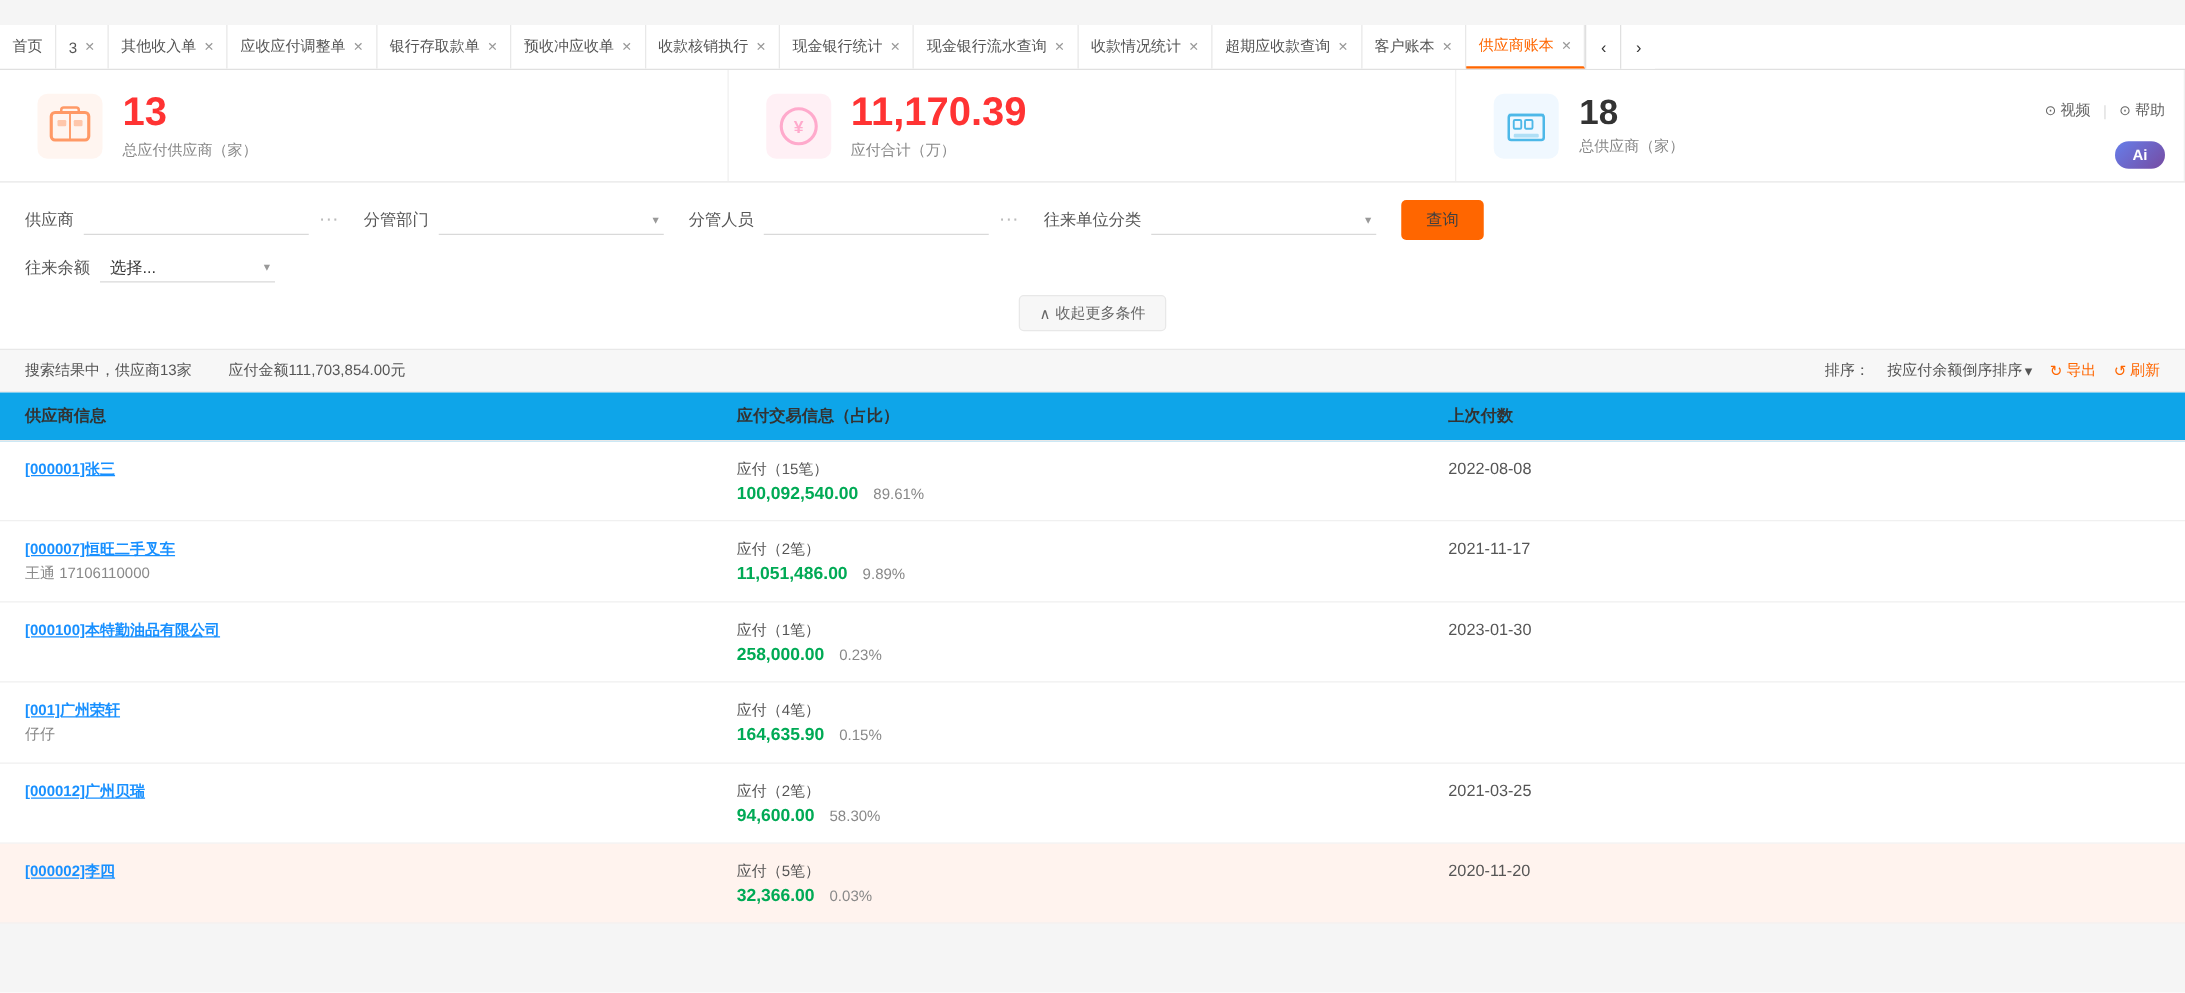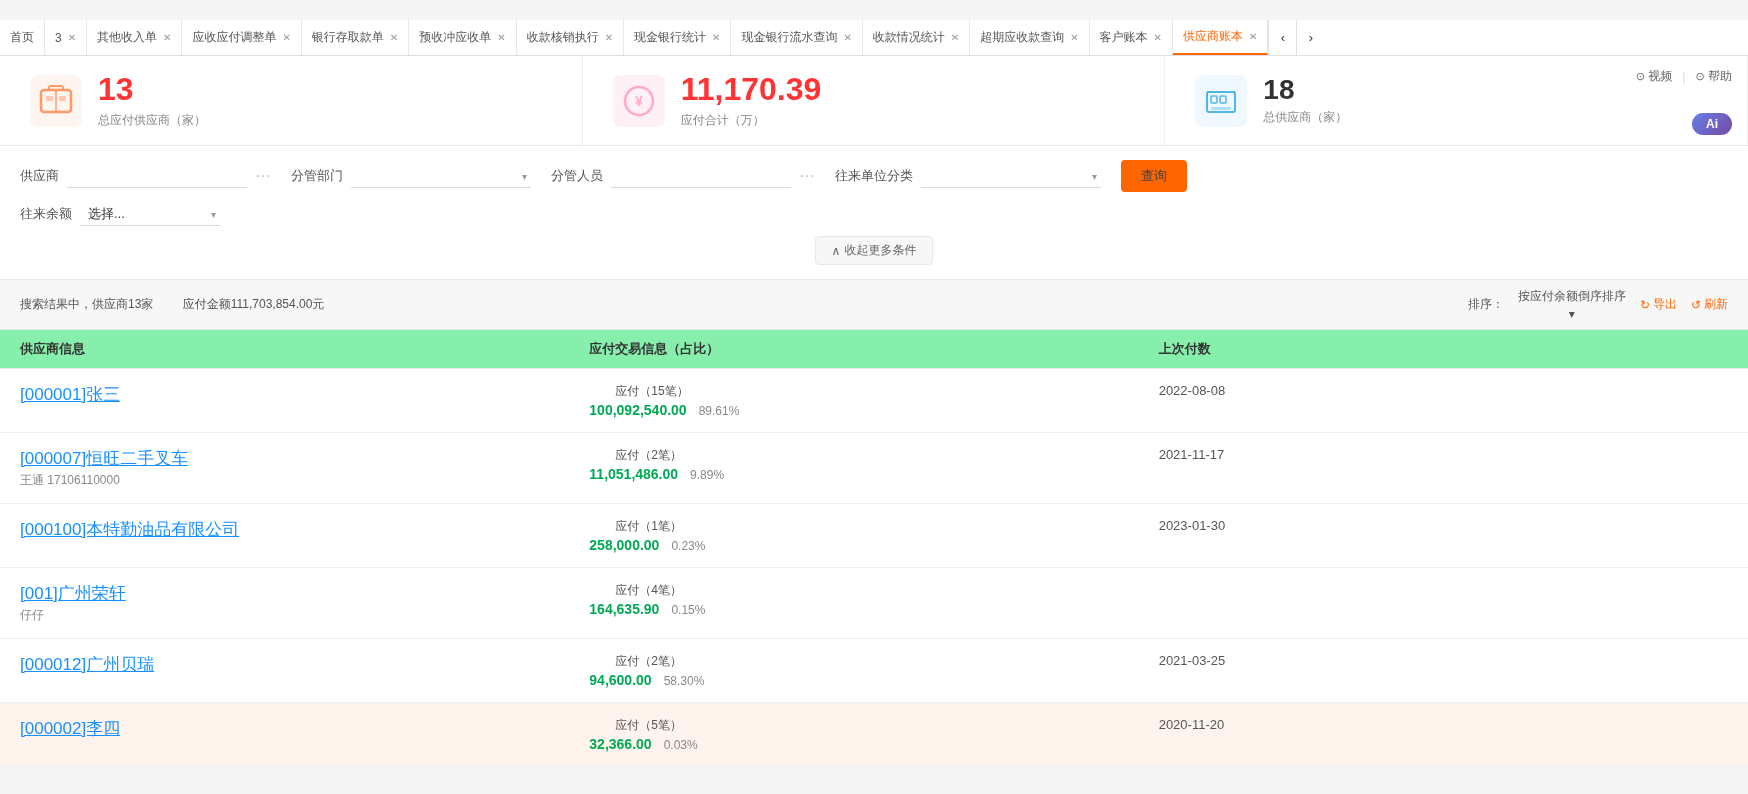--- a/index.html
+++ b/index.html
@@ -32,21 +32,21 @@
       width: 52px; height: 52px; margin-right: 16px; display: flex; align-items: center; justify-content: center;
       border-radius: 8px; font-size: 28px;
     }
     .stat-icon.orange { background: #fff5f0; color: #ff7a45; }
     .stat-icon.pink { background: #fff0f5; color: #ff69b4; }
     .stat-icon.blue { background: #f0f8ff; color: #4db8e8; }
     .stat-info { display: flex; flex-direction: column; }
     .stat-number { font-size: 32px; font-weight: bold; color: #ff3333; line-height: 1.1; }
     .stat-label { font-size: 12px; color: #888; margin-top: 4px; }
     .header-actions {
-      position: absolute; top: 12px; right: 16px;
+      position: absolute; top: 24px; right: 16px;
       display: flex; align-items: center; gap: 10px; font-size: 12px; color: #666;
     }
     .header-actions span { cursor: pointer; }
 
     
     .ai-btn {
       position: absolute; bottom: 10px; right: 16px;
       background: linear-gradient(135deg, #667eea 0%, #764ba2 100%);
       color: #fff; border: none; border-radius: 20px;
       padding: 4px 14px; font-size: 12px; cursor: pointer;
@@ -86,42 +86,42 @@
     
     .result-bar {
       display: flex; align-items: center; justify-content: space-between;
       background: #f7f7f7; padding: 8px 20px; border-bottom: 1px solid #e8e8e8;
       font-size: 12px; color: #555;
     }
     .result-bar-left span { margin-right: 16px; }
     .result-bar-right { display: flex; align-items: center; gap: 14px; }
     .sort-label { color: #555; }
     .sort-btn {
-      color: #555; cursor: pointer; display: flex; align-items: center; gap: 2px; flex-direction: column;
+      color: #555; cursor: pointer; display: flex; align-items: center; gap: 2px;
     }
     .action-btn {
       display: flex; align-items: center; gap: 3px; color: #ff6600; cursor: pointer; font-size: 12px;
     }
 
     
     .table-wrap { background: #fff; }
     .table-header {
       display: grid; grid-template-columns: 1fr 1fr 1fr;
-      padding: 10px 20px; background: #86efac;
+      padding: 10px 20px; background: #0ea5e9;
       border-bottom: 1px solid #e8e8e8; font-size: 13px; font-weight: 600; color: #333;
     }
     .table-row {
       display: grid; grid-template-columns: 1fr 1fr 1fr;
       padding: 14px 20px; border-bottom: 1px solid #f0f0f0;
       align-items: start; font-size: 13px;
     }
     .table-row.highlight { background: #fff3ee; }
-    .supplier-link { color: #1890ff; cursor: pointer; text-decoration: underline; font-size: 17px; }
+    .supplier-link { color: #1890ff; cursor: pointer; text-decoration: underline; font-size: 12px; font-weight: bold; }
     .supplier-sub { color: #888; font-size: 12px; margin-top: 2px; }
-    .tx-label { color: #555; font-size: 12px; margin-left: 26px; }
+    .tx-label { color: #555; font-size: 12px; }
     .tx-amount { color: #00aa55; font-size: 14px; font-weight: 600; margin-top: 2px; cursor: pointer; }
     .tx-percent { color: #888; font-size: 12px; margin-left: 12px; }
     .tx-row { display: flex; align-items: baseline; }
     .date-text { color: #555; font-size: 13px; }
 
     
     ::-webkit-scrollbar { width: 6px; }
     ::-webkit-scrollbar-thumb { background: #ddd; border-radius: 3px; }
   </style>
 </head>

